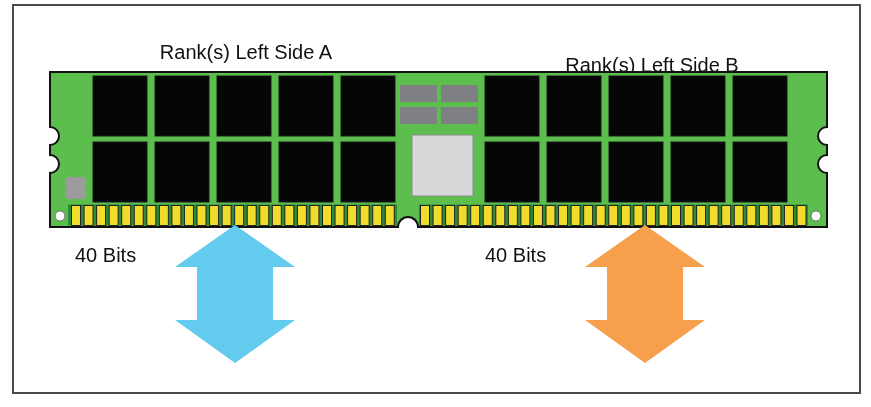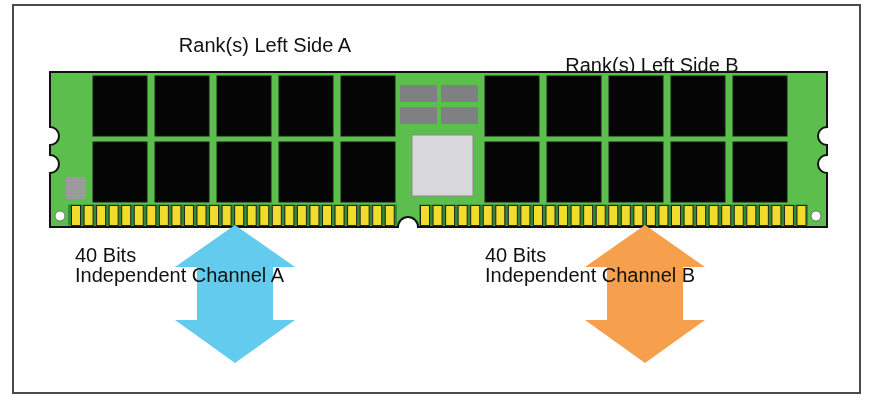--- a/index.html
+++ b/index.html
@@ -2,21 +2,21 @@
 <html><head>
 <meta charset="utf-8">
 <style>
   html,body{margin:0;padding:0;background:#fff;}
   .canvas{position:relative;width:871px;height:407px;background:#fff;overflow:hidden;
           font-family:"Liberation Sans",sans-serif;color:#111;}
   .frame{position:absolute;left:12px;top:4px;width:845px;height:386px;
          border:2px solid #4a4a4a;background:#fff;}
   .rank-label{position:absolute;top:34px;width:320px;text-align:center;
               font-size:20px;line-height:22px;color:#111;white-space:nowrap;}
-  .rank-a{left:105px;}
+  .rank-a{left:86px;margin-top:7px;}
   .rank-b{left:492px;margin-top:20px;}
   .dimm-svg{position:absolute;left:0;top:0;}
   .arrow-label{position:absolute;top:245px;width:320px;
                font-size:20px;line-height:20px;color:#111;white-space:nowrap;}
   .arrow-label-a{left:75px;}
   .arrow-label-b{left:485px;}
 </style>
 </head>
 <body>
 
@@ -133,21 +133,19 @@
 
     <path d="M 235 225 L 295 267 L 273 267 L 273 320 L 295 320 L 235 363
              L 175 320 L 197 320 L 197 267 L 175 267 Z" fill="#63CBEE"></path>
 
     <path d="M 645 225 L 705 267 L 683 267 L 683 320 L 705 320 L 645 363
              L 585 320 L 607 320 L 607 267 L 585 267 Z" fill="#F6A04D"></path>
   </svg>
 
   <div class="arrow-label arrow-label-a">
     <div>40 Bits</div>
-    <div>Independent Channel A</div>
   </div>
 
   <div class="arrow-label arrow-label-b">
     <div>40 Bits</div>
-    <div>Independent Channel B</div>
   </div>
 
 </div>
 
 </body></html>

